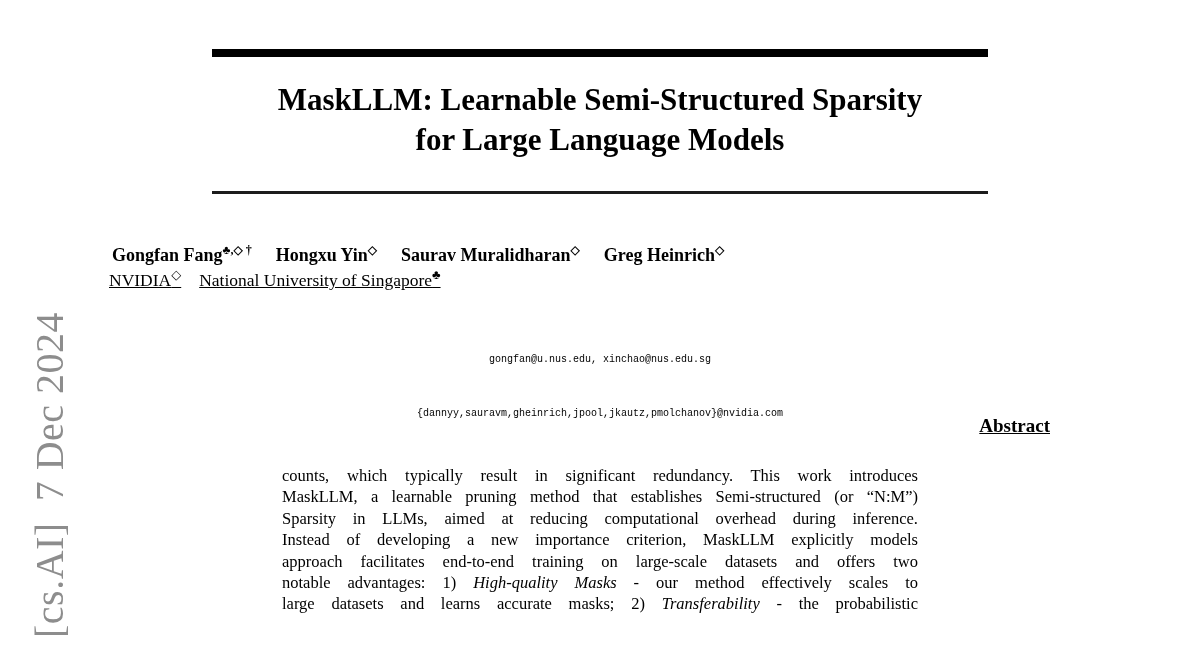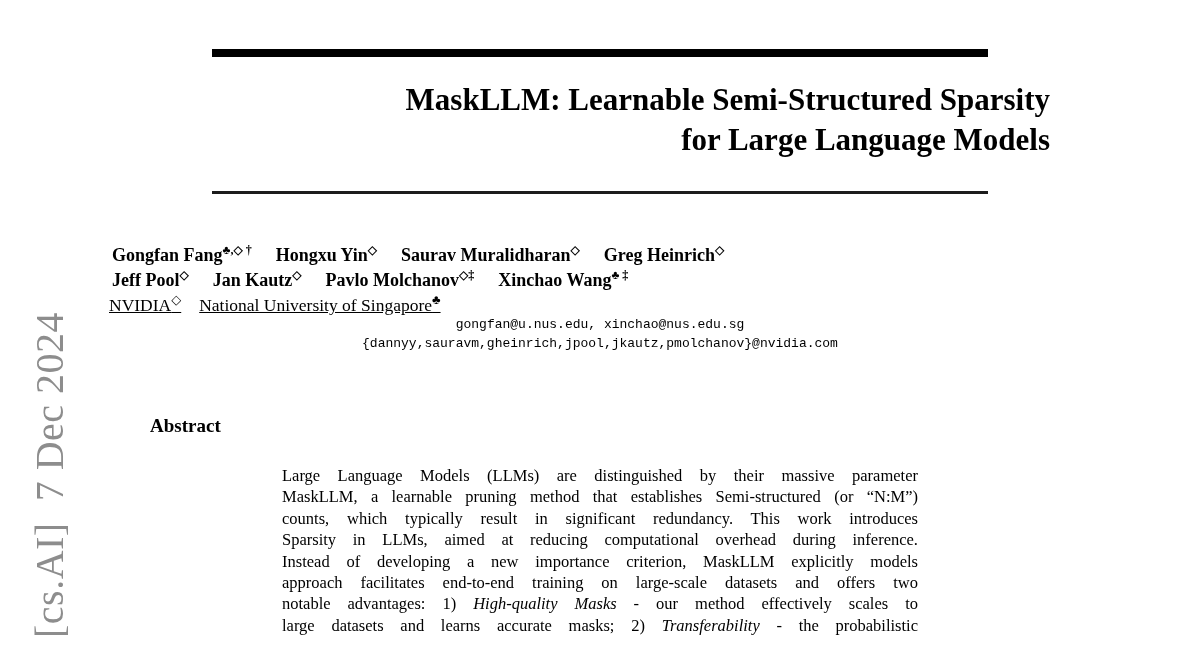--- a/index.html
+++ b/index.html
@@ -28,45 +28,46 @@
     position: absolute; left: 212px; top: 49px;
     width: 776px; height: 8px; background: #000;
   }
   .rule-thin {
     position: absolute; left: 212px; top: 191px;
     width: 776px; height: 2.5px; background: #1c1c1c;
   }
 
   .title {
     position: absolute; left: 150px; top: 80px; width: 900px;
-    text-align: right;
+    text-align: center;
     font-weight: bold;
     font-size: 31px;
     line-height: 40px;
     color: #000;
   }
 
   .authors-block { position: absolute; left: 100px; top: 243px; width: 1000px; }
   .authors-row { font-size: 18px; font-weight: bold; line-height: 25px; white-space: nowrap; }
   .affil-row   { font-size: 17.5px; font-weight: normal; line-height: 25px; white-space: nowrap; text-decoration: underline; }
   .person { margin: 0 12px; }
   .affil-row .person { margin: 0 9px; }
   .psup { font-size: 12px; font-weight: bold; line-height: 0; white-space: pre; }
   .affil-row .psup { font-weight: normal; font-size: 13px; }
 
   .emails-block { position: absolute; left: 100px; top: 316px; width: 1000px; text-align: center; }
   .email-line {
     font-family: "Liberation Mono", monospace;
-    font-size: 13px; line-height: 18.5px;
+    font-size: 10px; line-height: 18.5px;
     white-space: pre;
+    margin-top: 35px;
   }
 
   .abstract-heading {
     position: absolute; left: 150px; top: 415px; width: 900px;
-    text-align: left; font-weight: bold; font-size: 19px;
+    text-align: right; font-weight: bold; font-size: 19px; text-decoration: underline;
   }
 
   .abstract-body {
     position: absolute; left: 282px; top: 465px; width: 636px;
     font-size: 16.5px;
   }
   .abs-line {
     line-height: 21.4px;
     text-align: justify;
     text-align-last: justify;
@@ -85,35 +86,33 @@
 
   <div class="title">
     <div>MaskLLM: Learnable Semi-Structured Sparsity</div>
     <div>for Large Language Models</div>
   </div>
 
   <div class="rule-thin"></div>
 
   <div class="authors-block">
     <div class="authors-row"><span class="person"><span>Gongfan Fang</span><sup class="psup">♣,◇ †</sup></span><span class="person"><span>Hongxu Yin</span><sup class="psup">◇</sup></span><span class="person"><span>Saurav Muralidharan</span><sup class="psup">◇</sup></span><span class="person"><span>Greg Heinrich</span><sup class="psup">◇</sup></span></div>
-    <div class="authors-row"><span class="person"><span>Jeff Pool</span><sup class="psup">◇</sup></span><span class="person"><span>Jan Kautz</span><sup class="psup">◇</sup></span><span class="person"><span>Pavlo Molchanov</span><sup class="psup">◇‡</sup></span><span class="person"><span>Xinchao Wang</span><sup class="psup">♣ ‡</sup></span></div>
     <div class="affil-row"><span class="person"><span>NVIDIA</span><sup class="psup">◇</sup></span><span class="person"><span>National University of Singapore</span><sup class="psup">♣</sup></span></div>
   </div>
 
   <div class="emails-block">
     <div class="email-line">gongfan@u.nus.edu, xinchao@nus.edu.sg</div>
     <div class="email-line">{dannyy,sauravm,gheinrich,jpool,jkautz,pmolchanov}@nvidia.com</div>
   </div>
 
   <div class="abstract-heading">Abstract</div>
 
   <div class="abstract-body">
-      <div class="abs-line"><span>Large Language Models (LLMs) are distinguished by their massive parameter</span></div>
+      <div class="abs-line"><span>counts, which typically result in significant redundancy. This work introduces</span></div>
       <div class="abs-line"><span>MaskLLM, a learnable pruning method that establishes Semi-structured (or “N:M”)</span></div>
-      <div class="abs-line"><span>counts, which typically result in significant redundancy. This work introduces</span></div>
       <div class="abs-line"><span>Sparsity in LLMs, aimed at reducing computational overhead during inference.</span></div>
       <div class="abs-line"><span>Instead of developing a new importance criterion, MaskLLM explicitly models</span></div>
       <div class="abs-line"><span>approach facilitates end-to-end training on large-scale datasets and offers two</span></div>
       <div class="abs-line"><span>notable advantages: 1) </span><span class="it">High-quality Masks</span><span> - our method effectively scales to</span></div>
       <div class="abs-line"><span>large datasets and learns accurate masks; 2) </span><span class="it">Transferability</span><span> - the probabilistic</span></div>
     </div>
 
 </div>
 
 </body></html>

